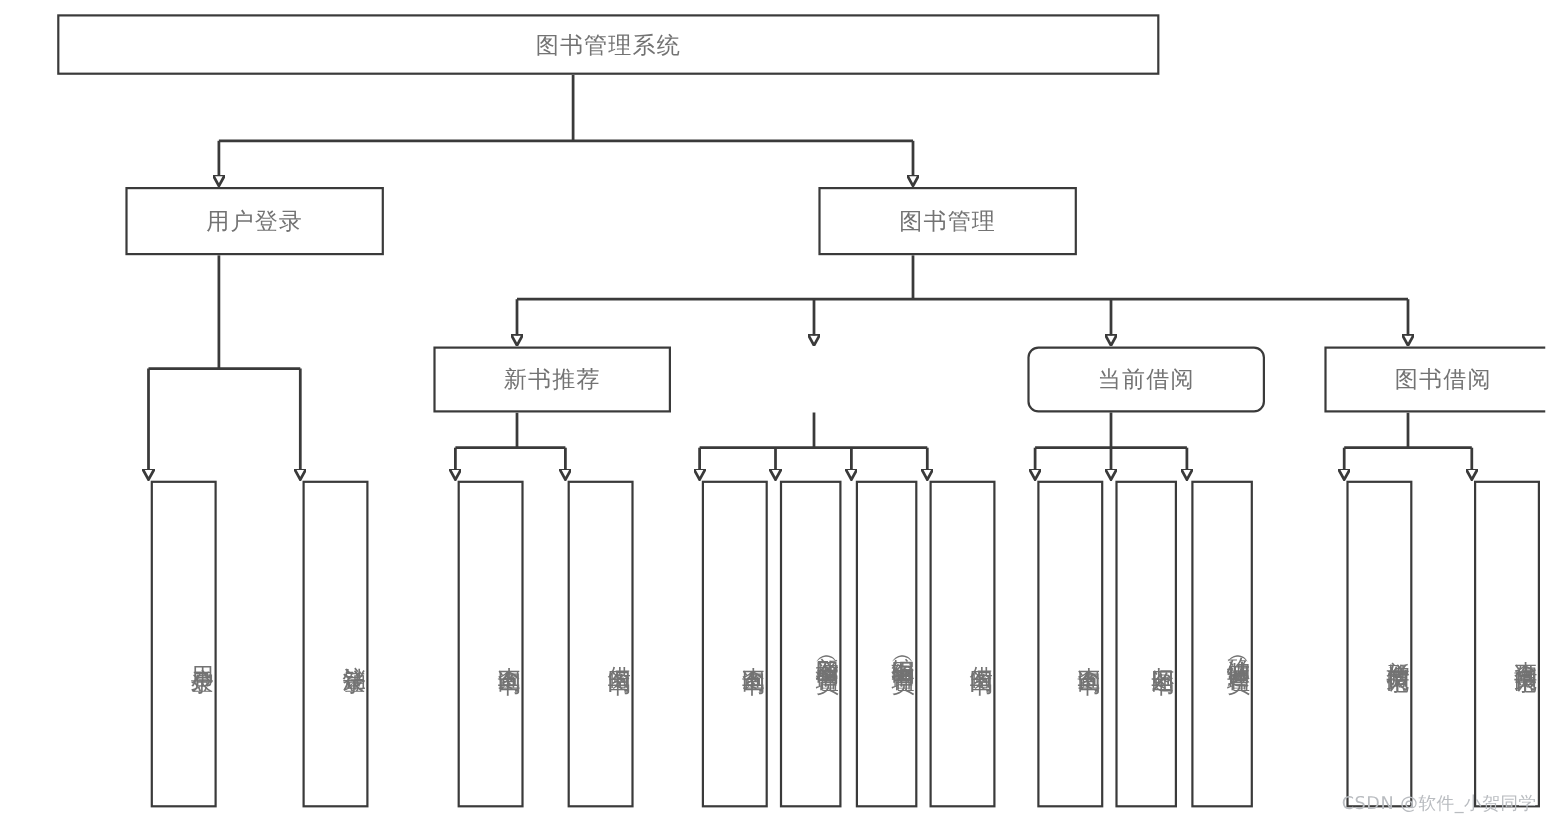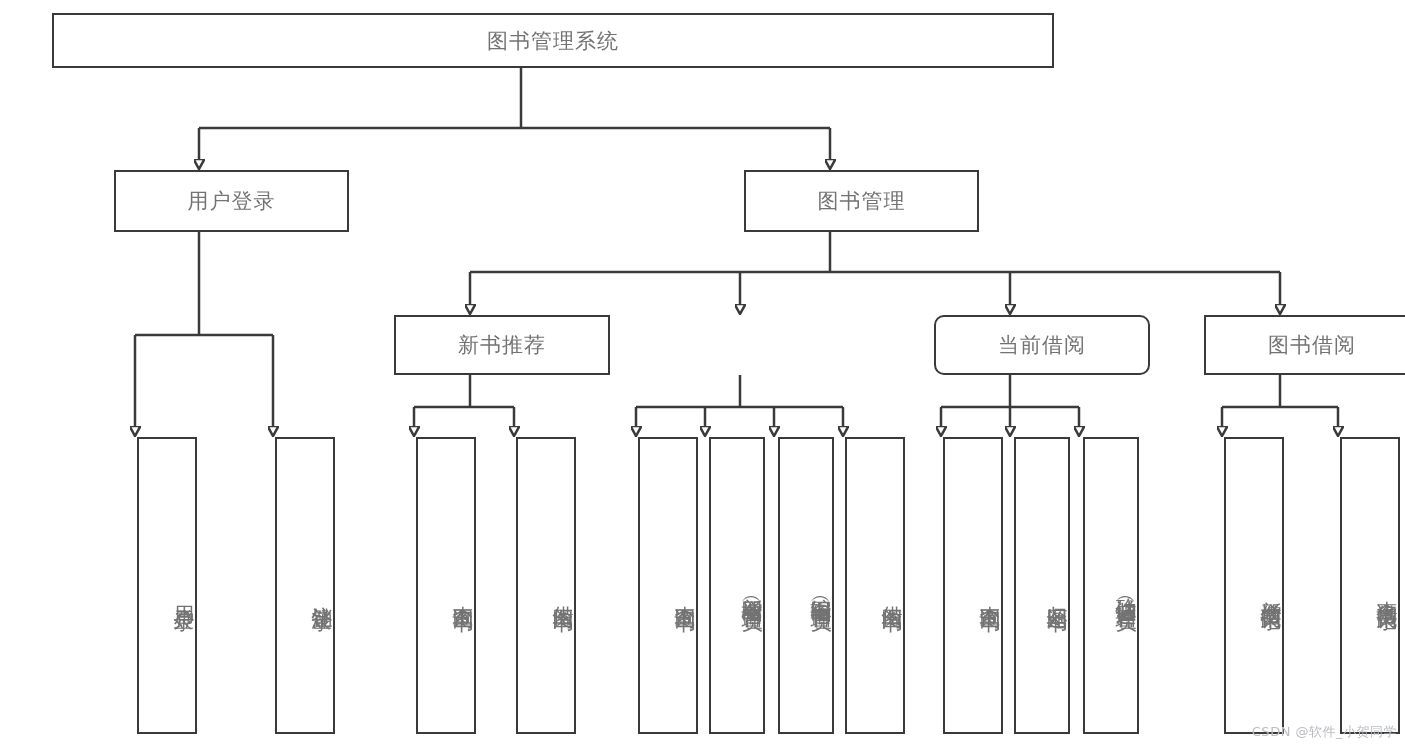--- a/index.html
+++ b/index.html
@@ -58,21 +58,21 @@
     stroke-width: 2.5;
     fill: none;
   }
   .arrowhead {
     fill: #3a3a3a;
   }
   #watermark {
     position: absolute;
     right: 8px;
     bottom: 6px;
-    font-size: 13px;
+    font-size: 16px;
     color: #b9bcc0;
     letter-spacing: 0.5px;
     white-space: nowrap;
   }
 </style>
 </head>
 <body>
 
 <div id="canvas">
 

